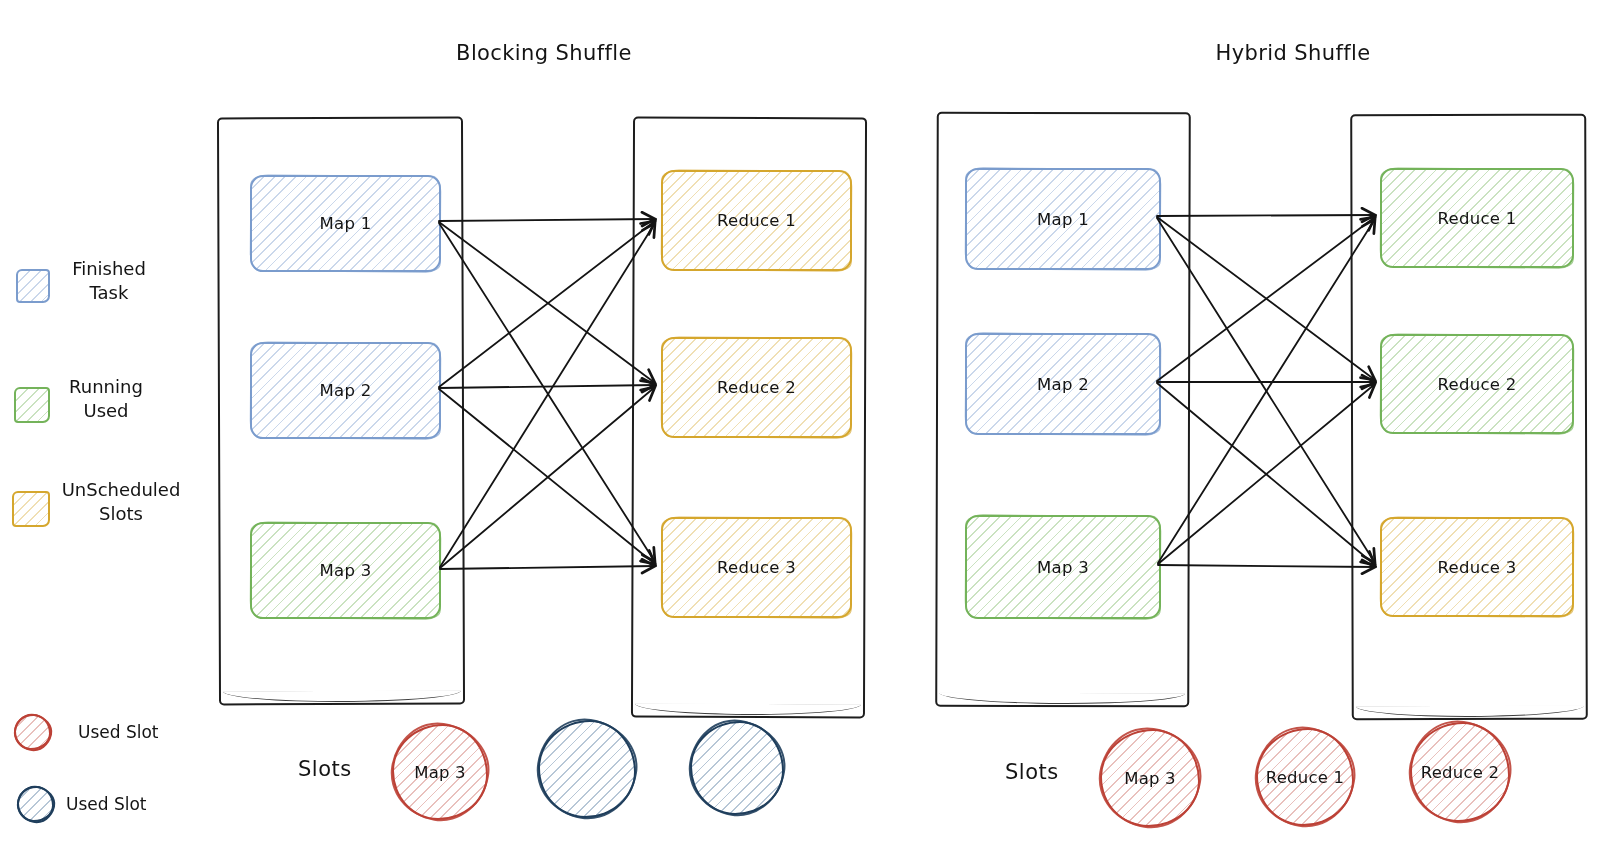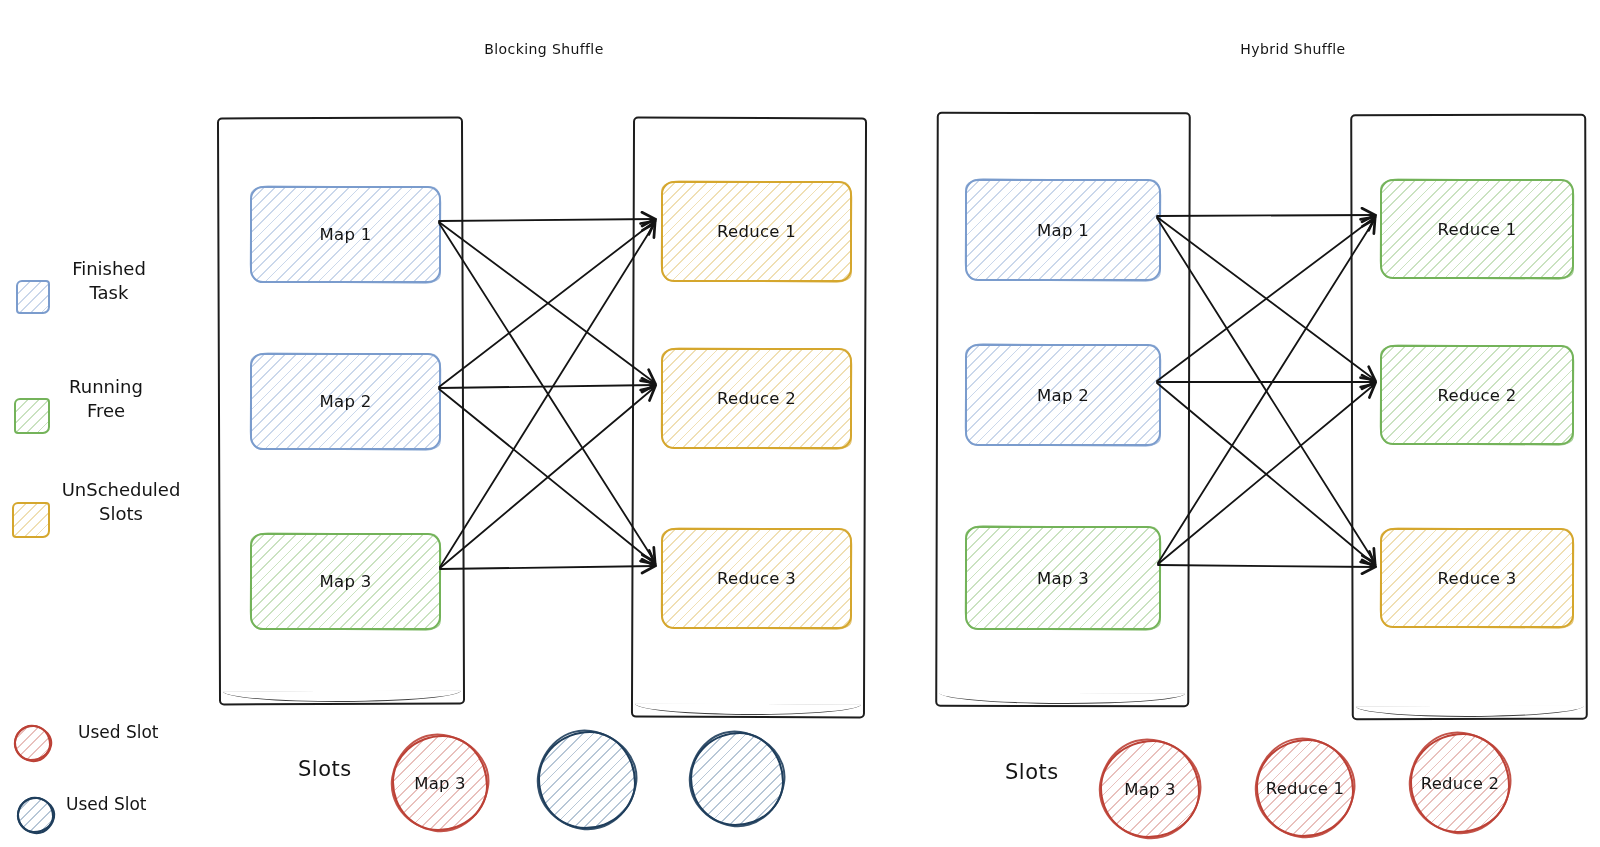--- a/index.html
+++ b/index.html
@@ -6,21 +6,21 @@
   .stage{
     position:relative;width:1600px;height:847px;background:#ffffff;overflow:hidden;
     font-family:"DejaVu Sans","Liberation Sans",sans-serif;color:#141414;
   }
   
   .finished   {--c:#7b9ccd;--h:rgba(123,156,205,.40);}
   .running    {--c:#74b35a;--h:rgba(116,179,90,.38);}
   .unscheduled{--c:#d5a72e;--h:rgba(213,167,46,.36);}
   .used       {--c:#bc4136;--h:rgba(188,65,54,.33);}
   .free       {--c:#1f3e5c;--h:rgba(95,130,165,.45);}
-  .hatch{background:repeating-linear-gradient(135deg,var(--h) 0px,var(--h) 1.3px,transparent 1.3px,transparent 7.5px);margin-top:11px;}
+  .hatch{background:repeating-linear-gradient(135deg,var(--h) 0px,var(--h) 1.3px,transparent 1.3px,transparent 7.5px);}
 
   
   .group-box{
     position:absolute;border:2.2px solid #1d1d1d;border-radius:5px;background:transparent;
   }
   .group-box::after{ 
     content:"";position:absolute;left:2px;right:2px;bottom:1px;height:10px;
     border-bottom:1.6px solid #1d1d1d;border-radius:0 0 50% 50%/0 0 100% 100%;opacity:.85;
   }
 
@@ -50,35 +50,35 @@
     position:absolute;border:2.2px solid var(--c);border-radius:6px 4px 7px 4px;
   }
   .legend-swatch.round{border-radius:52% 48% 55% 45%/48% 54% 46% 52%;border-width:2.4px;}
   .legend-swatch.round::before{
     content:"";position:absolute;inset:-2.5px;border:2px solid var(--c);
     border-radius:45% 55% 47% 53%/53% 45% 55% 47%;transform:rotate(12deg);
   }
   .legend-label{position:absolute;text-align:center;font-size:18px;line-height:24px;}
   .legend-label.small{font-size:17px;text-align:left;line-height:21px;}
 
-  .title{position:absolute;text-align:center;font-size:14px;letter-spacing:.4px;}
+  .title{position:absolute;text-align:center;font-size:21px;letter-spacing:.4px;}
   .slots-label{position:absolute;font-size:21px;letter-spacing:.5px;margin-left:20px;}
   .arrows{position:absolute;left:0;top:0;pointer-events:none;}
 </style>
 </head>
 <body>
 
 <div class="stage">
 
   <div>
     <span class="legend-swatch hatch finished" style="left:16px;top:269px;width:30px;height:30px;"></span>
     <span class="legend-label" style="left:54px;top:257px;width:110px;">Finished Task</span>
 
     <span class="legend-swatch hatch running" style="left:14px;top:387px;width:32px;height:32px;"></span>
-    <span class="legend-label" style="left:50px;top:375px;width:112px;">Running Free</span>
+    <span class="legend-label" style="left:50px;top:375px;width:112px;">Running Used</span>
 
     <span class="legend-swatch hatch unscheduled" style="left:12px;top:491px;width:34px;height:32px;"></span>
     <span class="legend-label" style="left:42px;top:478px;width:158px;">UnScheduled Slots</span>
 
     <span class="legend-swatch round hatch used" style="left:14px;top:714px;width:33px;height:32px;"></span>
     <span class="legend-label small" style="left:66px;top:722px;width:120px;margin-left:12px;">Used Slot</span>
 
     <span class="legend-swatch round hatch free" style="left:17px;top:786px;width:33px;height:32px;"></span>
     <span class="legend-label small" style="left:66px;top:794px;width:120px;">Used Slot</span>
   </div>

